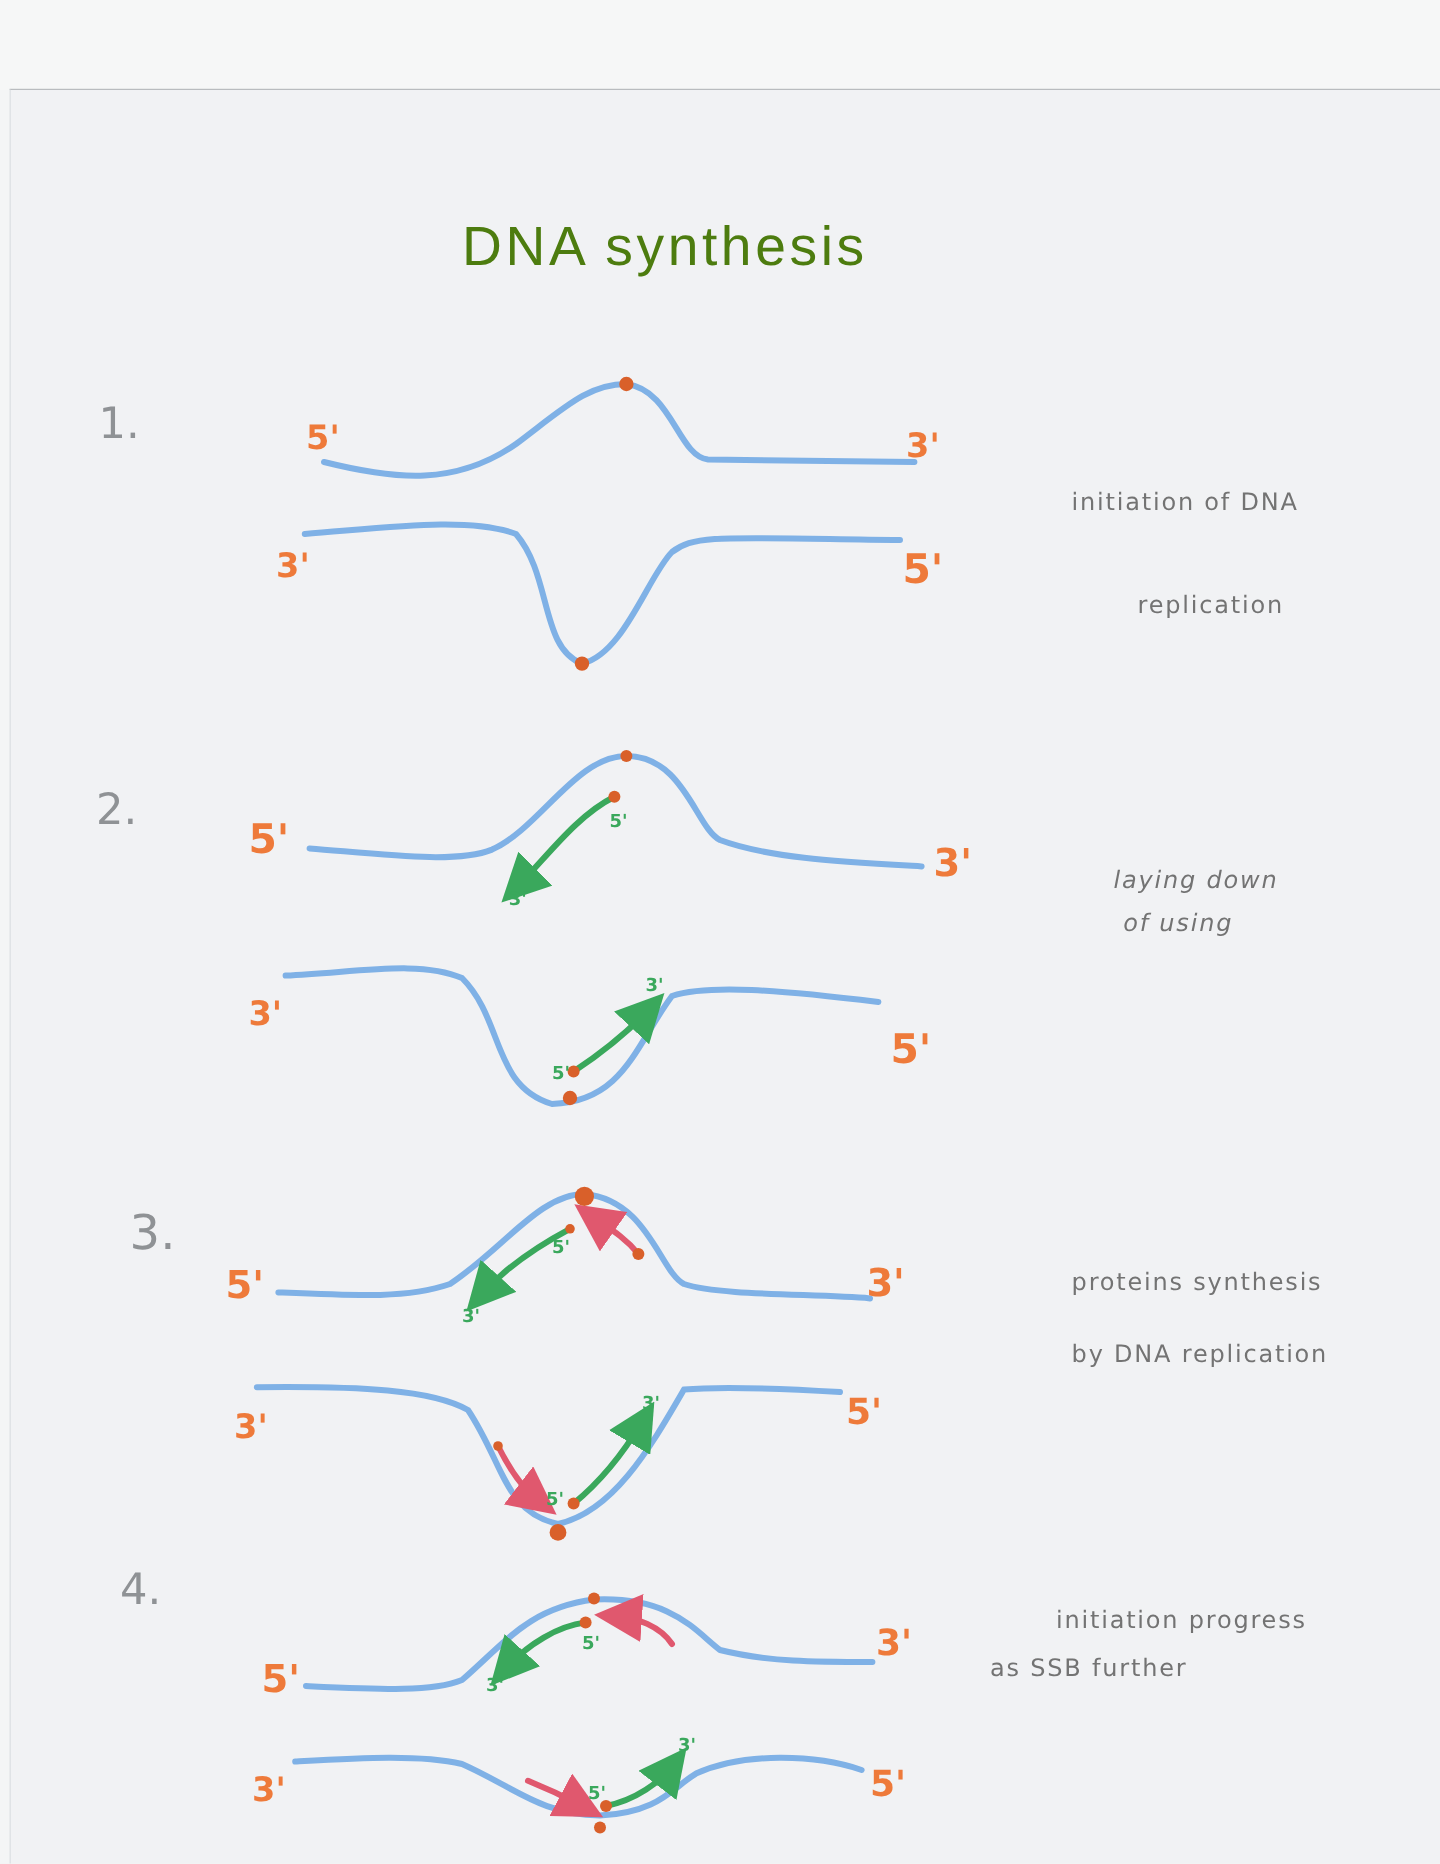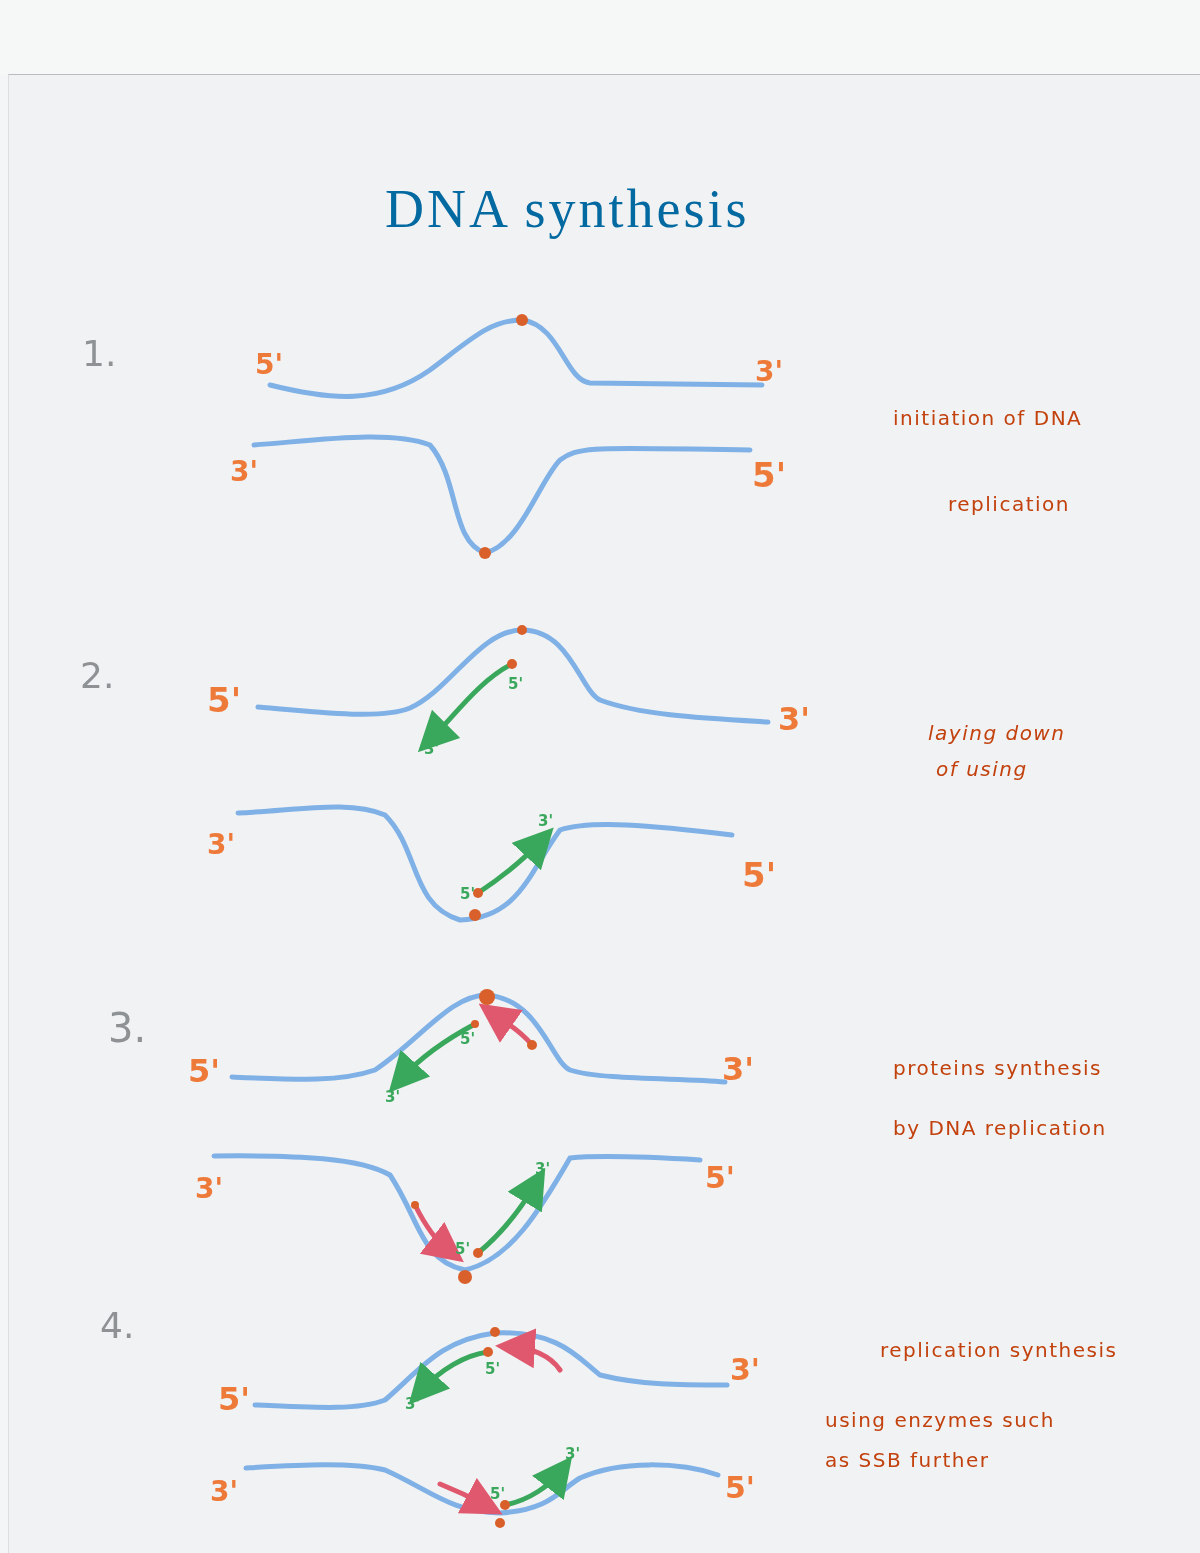--- a/index.html
+++ b/index.html
@@ -1,24 +1,24 @@
 <!DOCTYPE html>
 <html><head>
 <meta charset="utf-8">
 <style>
   html, body { margin:0; padding:0; }
   body { width:1200px; height:1553px; background:#f4f5f6; position:relative; overflow:hidden;
          font-family:"DejaVu Sans", sans-serif; }
   .scan-top { position:absolute; left:0; top:0; width:1200px; height:75px; background:#f6f7f7; }
   .paper { position:absolute; left:8px; top:74px; width:1192px; height:1479px; background:#f1f2f4;
            border-top:1.5px solid #b9bcbf; border-left:1px solid #dcdfe2; }
-  .title { position:absolute; left:385px; top:178px; font-size:54px; color:#0369a1; letter-spacing:3px;
-           font-family:Liberation Serif, serif; font-weight:normal; }
+  .title { position:absolute; left:385px; top:178px; font-size:46px; color:#4d7c0f; letter-spacing:3px;
+           font-family:Liberation Sans, sans-serif; font-weight:normal; }
   .step-num { position:absolute; font-size:36px; color:#8f9295; font-family:"DejaVu Sans", sans-serif; }
-  .caption { position:absolute; color:#c2410c; font-size:20px; letter-spacing:1.5px; line-height:40px;
+  .caption { position:absolute; color:#737373; font-size:20px; letter-spacing:1.5px; line-height:40px;
              font-family:"DejaVu Sans", sans-serif; }
   .label { position:absolute; color:#ee7a3a; font-size:28px; font-weight:bold; font-family:"DejaVu Sans", sans-serif; }
   .glabel { position:absolute; color:#3aa85c; font-size:15px; font-weight:bold; font-family:"DejaVu Sans", sans-serif; }
   svg.draw { position:absolute; left:0; top:0; }
 </style>
 </head>
 <body>
 
 <div class="scan-top"></div>
 <div class="paper"></div>
@@ -36,22 +36,21 @@
 </div>
 <div class="caption" style="left:928px;top:715px;line-height:36px;font-style:italic;">
   <div>laying down</div>
   <div style="padding-left:8px;">of using</div>
 </div>
 <div class="caption" style="left:893px;top:1038px;line-height:60px;">
   <div>proteins synthesis</div>
   <div>by DNA replication</div>
 </div>
 <div class="caption" style="left:880px;top:1330px;">
-  <div>replication synthesis</div>
-  <div style="margin-left:-55px;margin-top:30px;">using enzymes such</div>
+  <div>initiation progress</div>
   <div style="margin-left:-55px;">as SSB further</div>
 </div>
 
 <svg class="draw" width="1200" height="1553" viewBox="0 0 1200 1553">
   <defs>
     <marker id="ahG" markerWidth="8" markerHeight="8" refX="4" refY="4" orient="auto">
       <path d="M0,0 L8,4 L0,8 Z" fill="#3aa85c"></path>
     </marker>
     <marker id="ahR" markerWidth="8" markerHeight="8" refX="4" refY="4" orient="auto">
       <path d="M0,0 L8,4 L0,8 Z" fill="#e0586e"></path>

